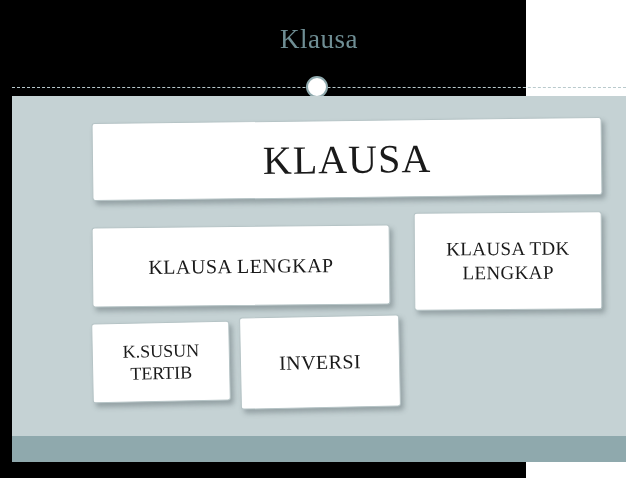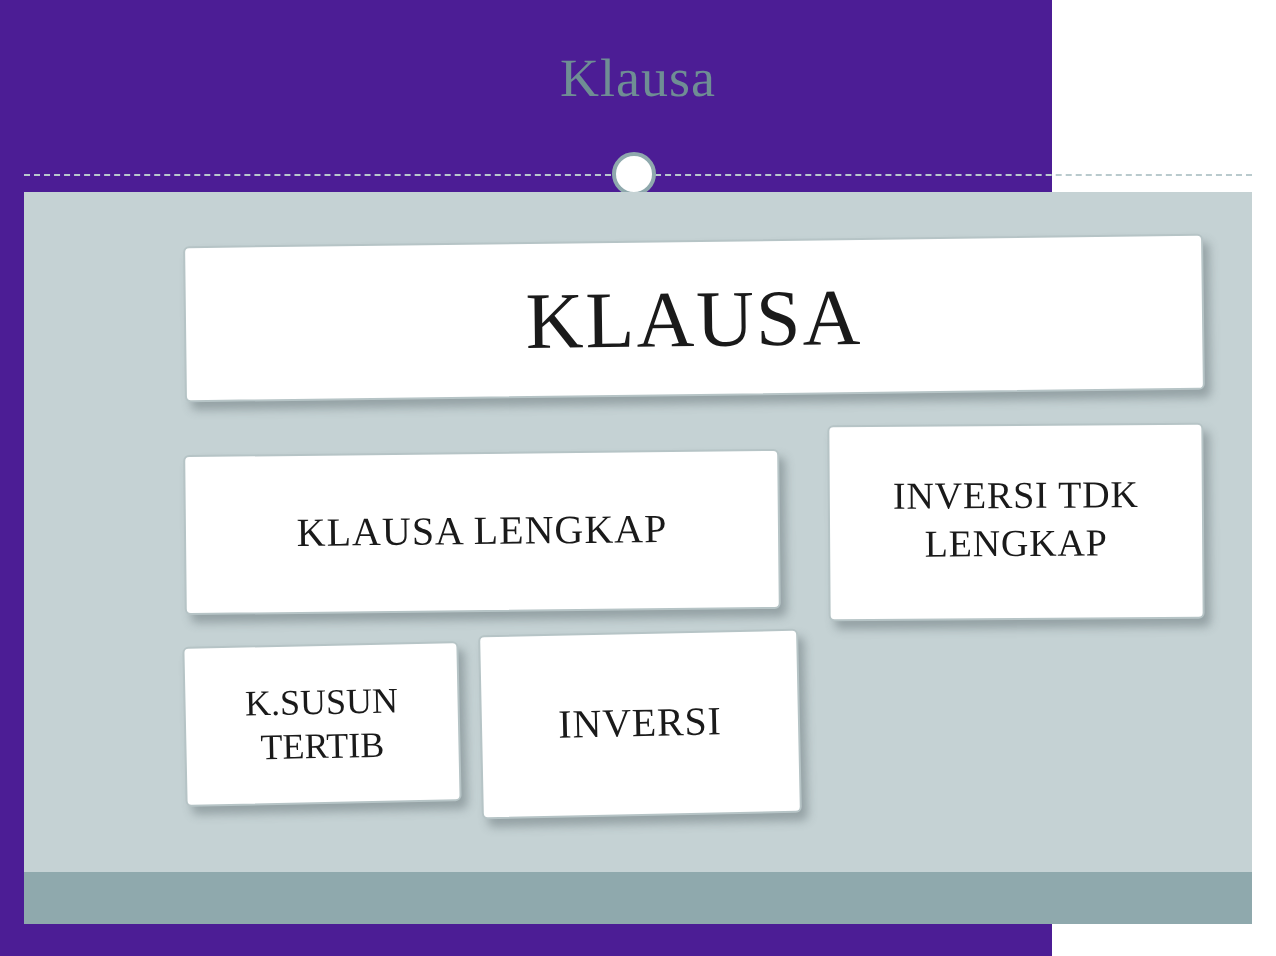--- a/index.html
+++ b/index.html
@@ -11,21 +11,21 @@
     height: 478px;
     background: #ffffff;
     font-family: "Liberation Serif", serif;
     overflow: hidden;
   }
 
   .slide {
     position: relative;
     width: 526px;
     height: 478px;
-    background: #4c1d95;
+    background: #000000;
     box-sizing: border-box;
   }
 
   
   .title-area {
     position: absolute;
     left: 0;
     top: 0;
     width: 638px;
     height: 88px;
@@ -169,21 +169,21 @@
 
   <div class="box box-klausa">
     <span class="box-text">KLAUSA</span>
   </div>
 
   <div class="box box-lengkap">
     <span class="box-text">KLAUSA LENGKAP</span>
   </div>
 
   <div class="box box-tdk-lengkap">
-    <span class="box-text">INVERSI TDK LENGKAP</span>
+    <span class="box-text">KLAUSA TDK LENGKAP</span>
   </div>
 
   <div class="box box-susun">
     <span class="box-text">K.SUSUN TERTIB</span>
   </div>
 
   <div class="box box-inversi">
     <span class="box-text">INVERSI</span>
   </div>
 

